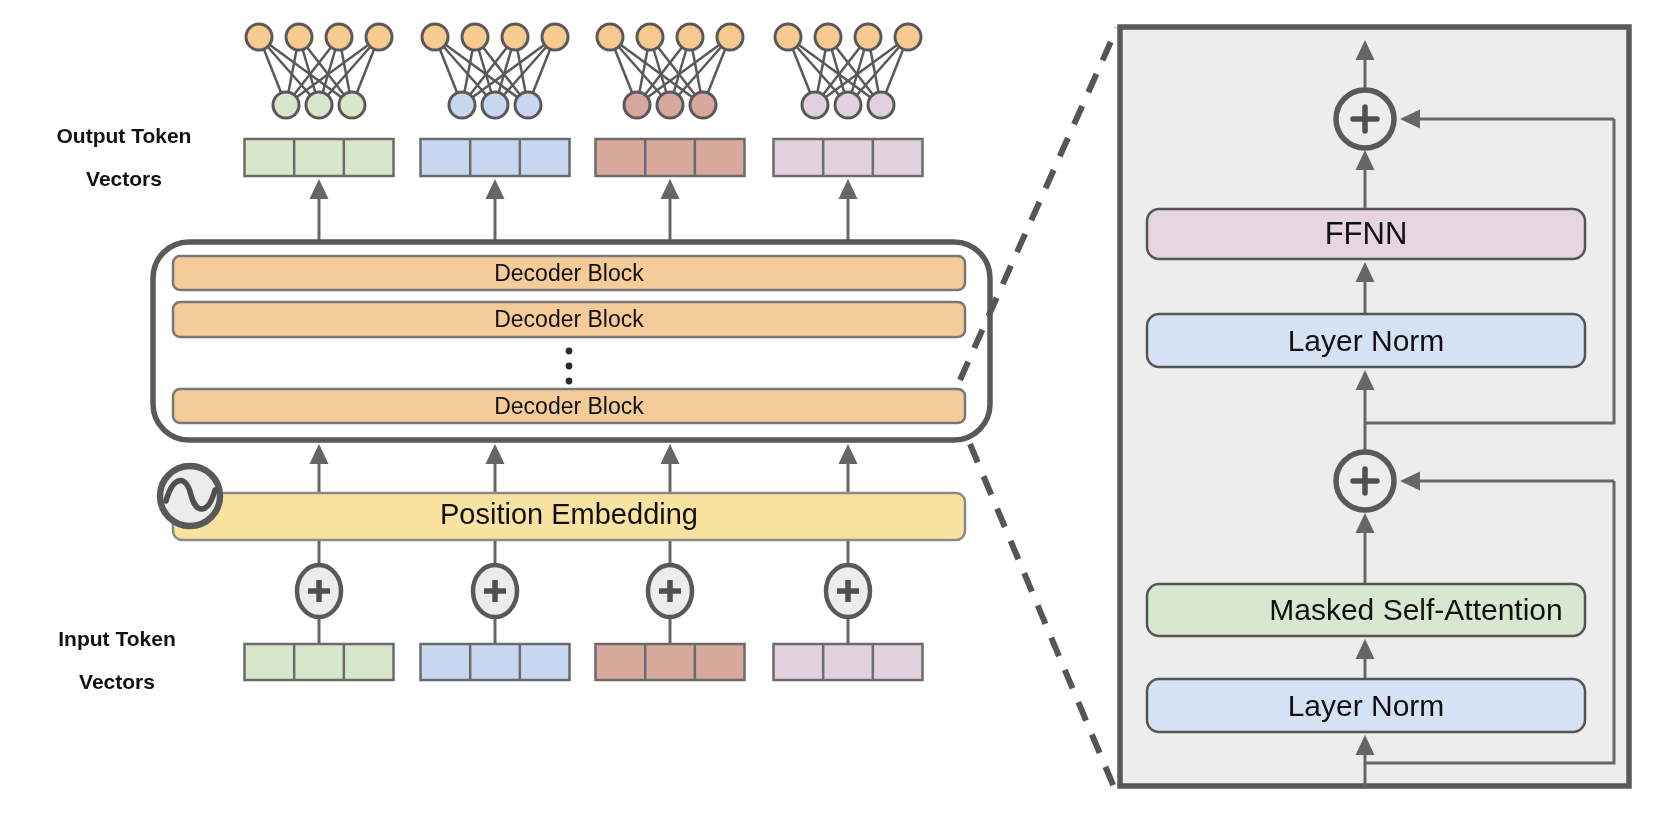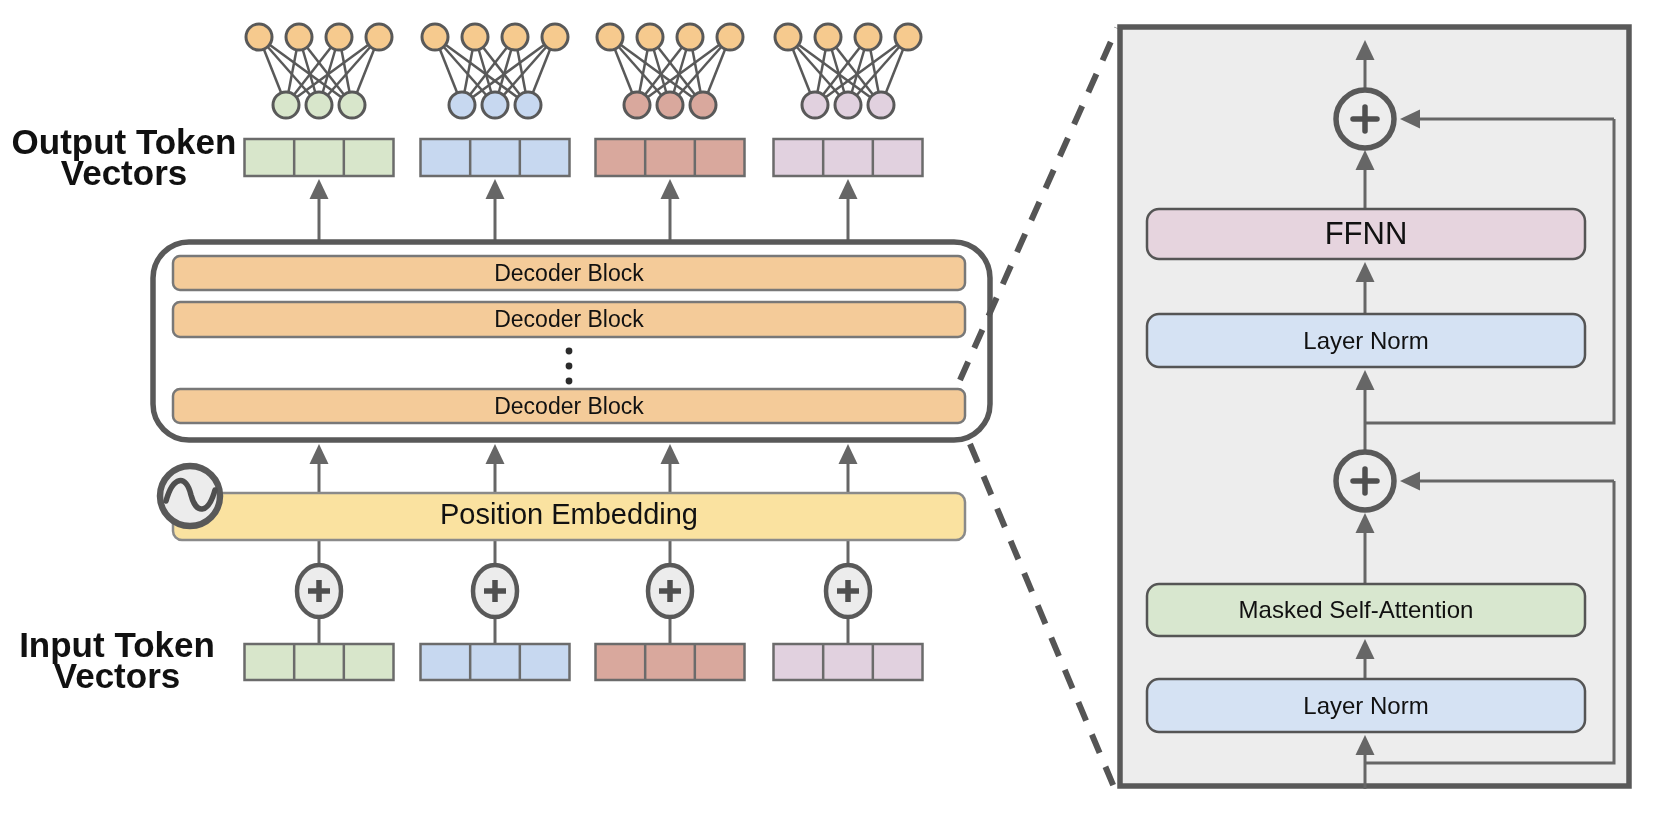--- a/index.html
+++ b/index.html
@@ -13,34 +13,34 @@
   .canvas svg{position:absolute;left:0;top:0;}
   .lbl{
     position:absolute;
     display:flex;align-items:center;justify-content:center;
     color:var(--text,#111);
     font-family:"Liberation Sans", sans-serif;
     text-align:center;
     pointer-events:none;
   }
   .side-label{
-    font-weight:700;font-size:35px;line-height:31px;white-space:pre-line;
+    font-weight:700;font-size:21px;line-height:43px;white-space:pre-line;
   }
   .bar-label{font-size:23px;}
   .pe-label{font-size:29px;}
-  .panel-label{font-size:24px;}
+  .panel-label{font-size:30px;}
   #out-label{left:6px;top:126px;width:236px;height:62px;}
   #in-label{left:0px;top:629px;width:234px;height:62px;}
   #dec1{left:173px;top:256px;width:792px;height:34px;}
   #dec2{left:173px;top:302px;width:792px;height:35px;}
   #dec3{left:173px;top:389px;width:792px;height:34px;}
   #pe-lbl{left:173px;top:493px;width:792px;height:43px;}
   #ffnn-lbl{left:1147px;top:209px;width:438px;height:50px;font-size:31px;border-radius:14px;}
   #ln1-lbl{left:1147px;top:314px;width:438px;height:53px;}
-  #msa-lbl{left:1147px;top:584px;width:418px;height:52px;}
+  #msa-lbl{left:1207px;top:584px;width:418px;height:52px;}
   #ln2-lbl{left:1147px;top:679px;width:438px;height:53px;}
 </style>
 </head>
 <body>
 
 <div class="canvas">
   <svg width="1656" height="818" viewBox="0 0 1656 818">
 
     <g id="token-groups">
         <g>

